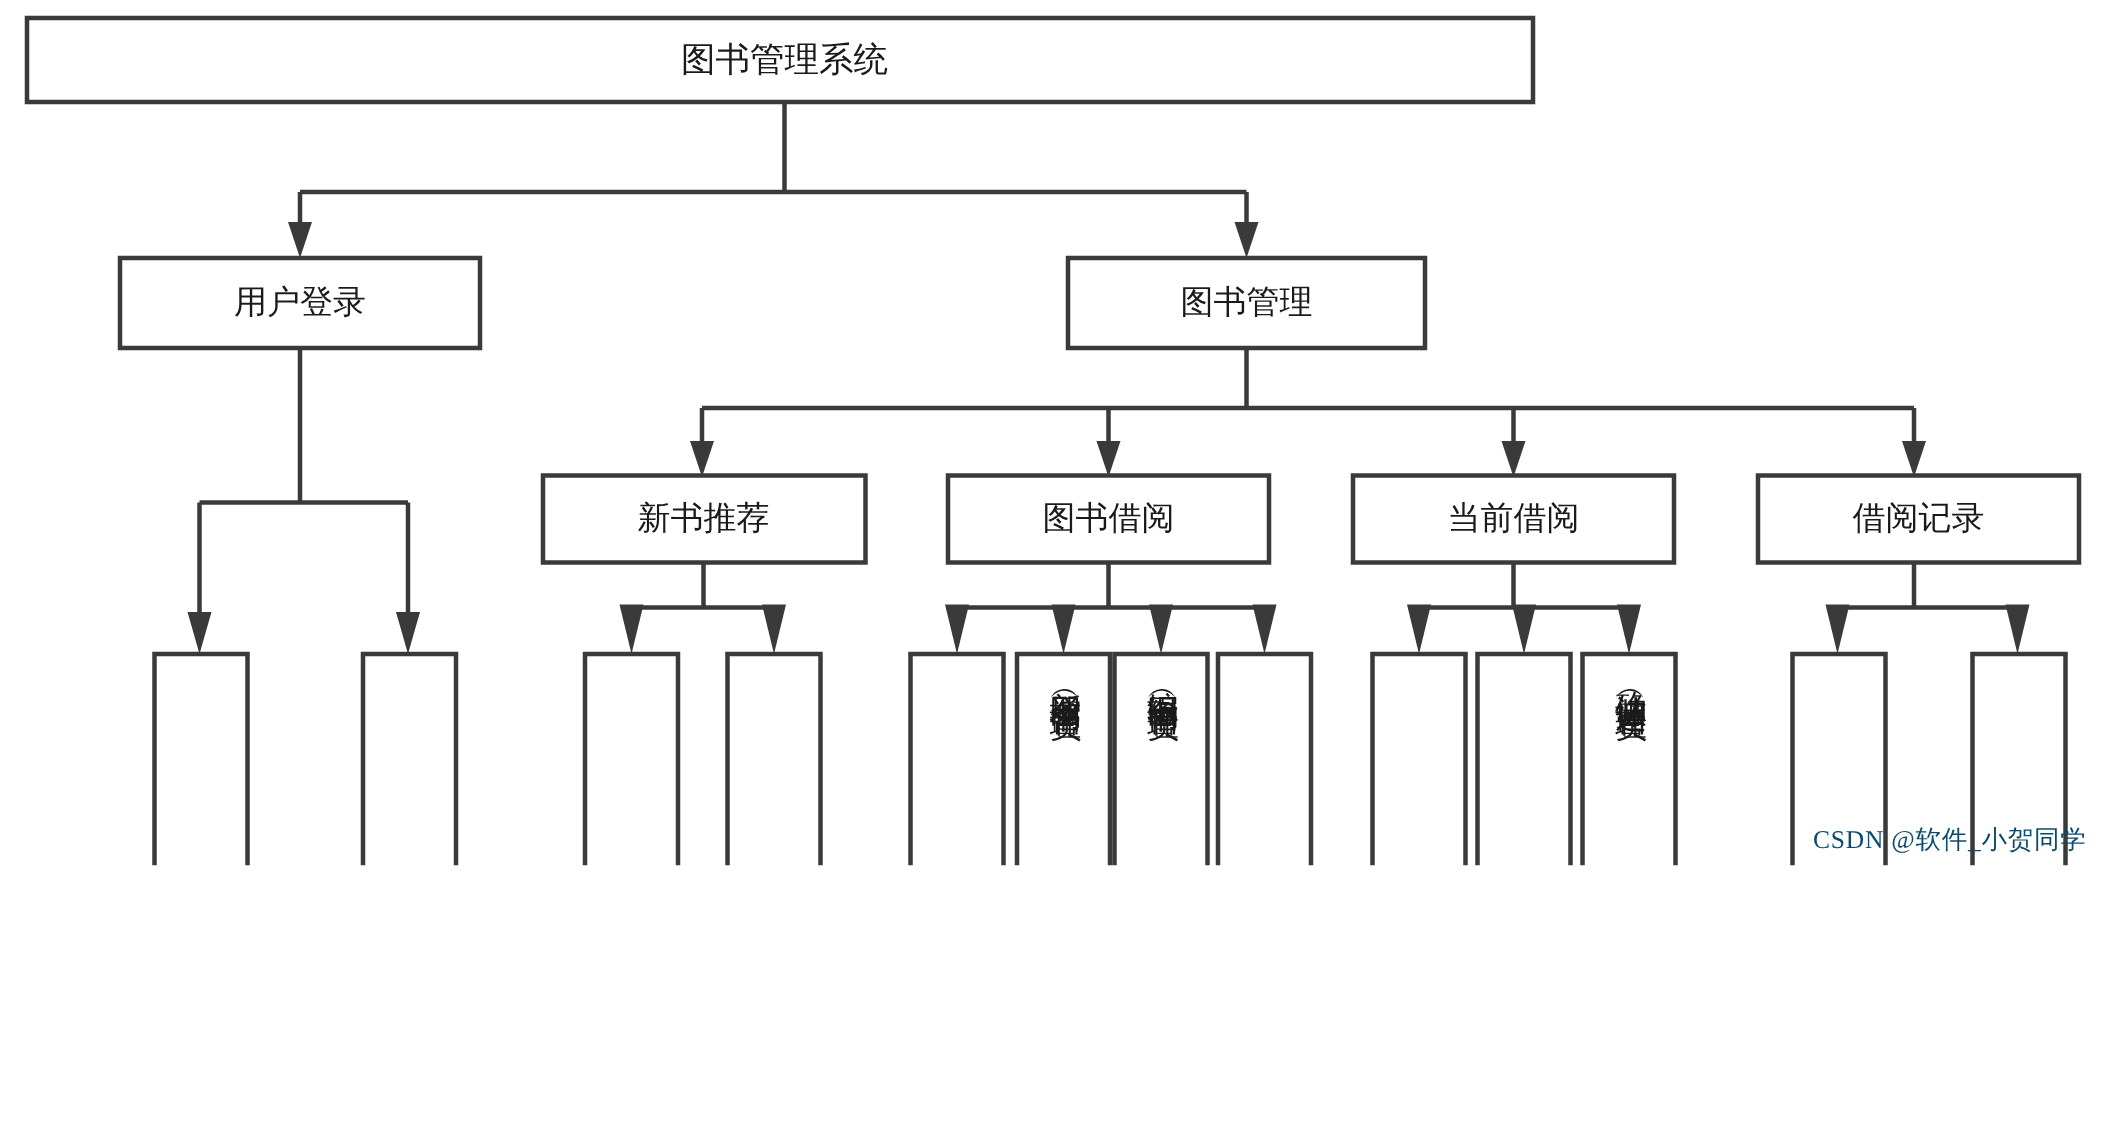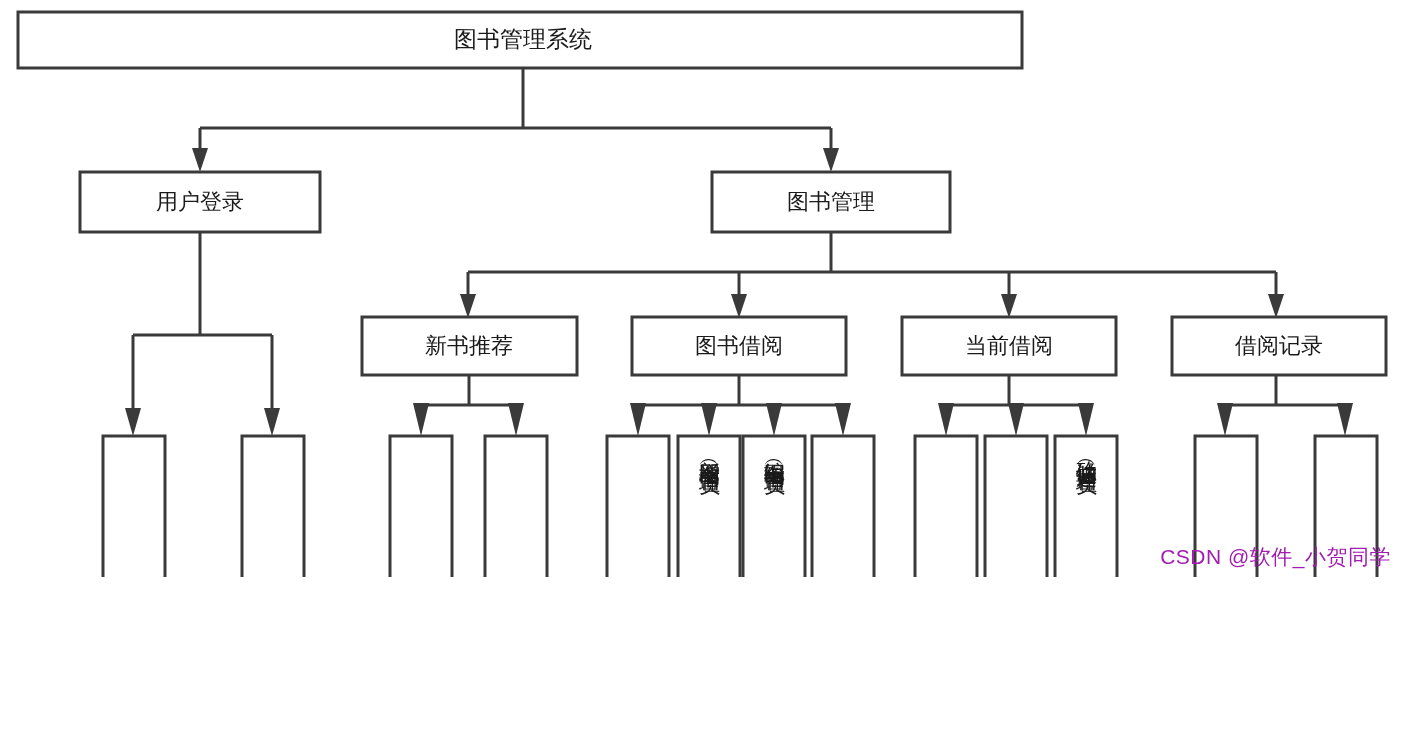--- a/index.html
+++ b/index.html
@@ -76,23 +76,23 @@
     line-height: 1.18;
     color: #1a1a1a;
     letter-spacing: 2px;
     white-space: nowrap;
     text-align: center;
   }
   .watermark {
     position: absolute;
     right: 14px;
     bottom: 6px;
-    font-family: Liberation Sans, sans-serif;
-    font-size: 21px;
-    color: #a21caf;
+    font-family: Liberation Serif, serif;
+    font-size: 17px;
+    color: #0c4a6e;
     letter-spacing: 0.5px;
     user-select: none;
     pointer-events: none;
   }
 </style>
 </head>
 <body>
 
 <div id="diagram-root">
 

